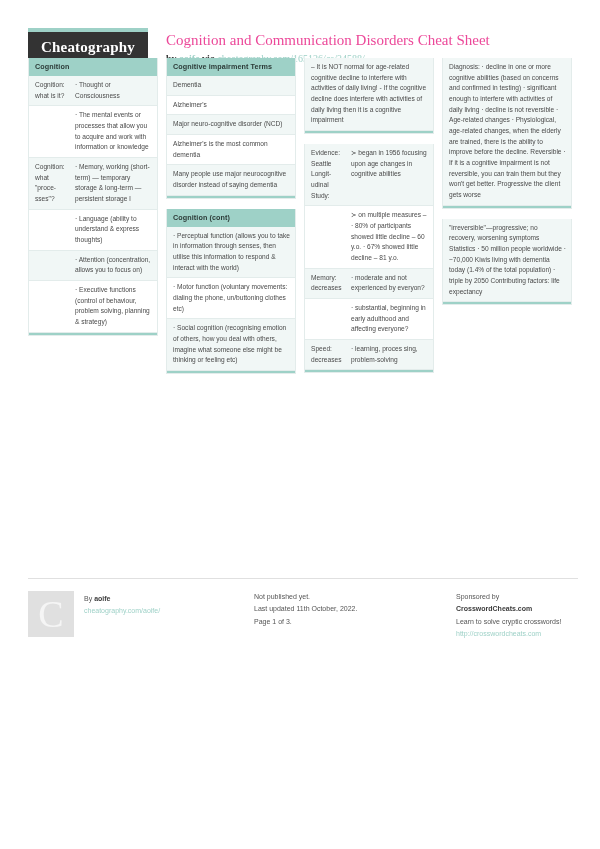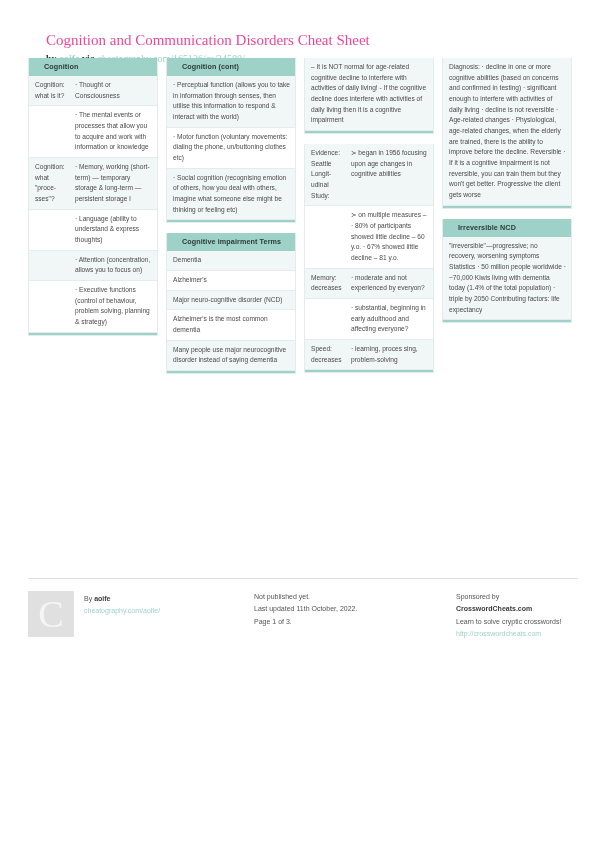--- a/index.html
+++ b/index.html
@@ -89,21 +89,21 @@
     margin-bottom: 10px;
     border: 1px solid #e3eceb;
     border-top: none;
     background: #fff;
   }
   .card-head {
     background: #9ed1c7;
     color: #2c3b38;
     font-size: 7.2px;
     font-weight: 700;
-    padding: 5px 5px 5px 15px;
+    padding: 5px 5px 5px 6px;
     line-height: 1.1;
     letter-spacing: 0.1px;
   }
   .row {
     display: flex;
     border-bottom: 1px solid #e3eceb;
     font-size: 6.6px;
     line-height: 1.62;
     color: #4a4a4a;
   }
@@ -168,20 +168,24 @@
   .fmeta .b { font-weight: 700; color:#3b3b3b; }
   .lnk2 { color: #9ed1c7; }
   .fcol .strong { font-weight: 700; color: #3b3b3b; }
 </style>
 </head>
 <body>
 
 <div class="page">
 
   <div class="header">
+    <div class="logo-wrap">
+      <div class="logo-topbar"></div>
+      <div class="logo-box">Cheatography</div>
+    </div>
     <div class="title-wrap">
       <div class="cheat-title">Cognition and Communication Disorders Cheat Sheet</div>
       <div class="byline">
         <b>by</b>
         <span class="au">aoife</span>
         <b>via</b>
         <span class="lnk">cheatography.com/165126/cs/34588/</span>
       </div>
     </div>
   </div>
@@ -212,48 +216,48 @@
           </div>
           <div class="row even">
             <div class="cell-k"></div>
             <div class="cell-v">· Executive functions (control of behaviour, problem solving, planning &amp; strategy)</div>
           </div>
           <div class="card-bottom"></div>
         </div>
       </div>
       <div class="col">
         <div class="card">
+          <div class="card-head">Cognitive impairment Terms</div>
+          <div class="row odd">
+            <div class="cell-full">Dementia</div>
+          </div>
+          <div class="row even">
+            <div class="cell-full">Alzheimer's</div>
+          </div>
+          <div class="row odd">
+            <div class="cell-full">Major neuro-­cog­nitive disorder (NCD)</div>
+          </div>
+          <div class="row even">
+            <div class="cell-full">Alzheimer's is the most common dementia</div>
+          </div>
+          <div class="row odd">
+            <div class="cell-full">Many people use major neuroc­ognitive disorder instead of saying dementia</div>
+          </div>
+          <div class="card-bottom"></div>
+        </div>
+        <div class="card">
           <div class="card-head">Cognition (cont)</div>
           <div class="row odd">
             <div class="cell-full">· Perceptual function (allows you to take in information through senses, then utilise this information to respond &amp; interact with the world)</div>
           </div>
           <div class="row even">
             <div class="cell-full">· Motor function (voluntary movements: dialing the phone, un/bu­ttoning clothes etc)</div>
           </div>
           <div class="row odd">
             <div class="cell-full">· Social cognition (recog­nising emotion of others, how you deal with others, imagine what someone else might be thinking or feeling etc)</div>
-          </div>
-          <div class="card-bottom"></div>
-        </div>
-        <div class="card">
-          <div class="card-head">Cognitive impairment Terms</div>
-          <div class="row odd">
-            <div class="cell-full">Dementia</div>
-          </div>
-          <div class="row even">
-            <div class="cell-full">Alzheimer's</div>
-          </div>
-          <div class="row odd">
-            <div class="cell-full">Major neuro-­cog­nitive disorder (NCD)</div>
-          </div>
-          <div class="row even">
-            <div class="cell-full">Alzheimer's is the most common dementia</div>
-          </div>
-          <div class="row odd">
-            <div class="cell-full">Many people use major neuroc­ognitive disorder instead of saying dementia</div>
           </div>
           <div class="card-bottom"></div>
         </div>
       </div>
       <div class="col">
         <div class="card">
           <div class="row odd">
             <div class="cell-full">– It is NOT normal for age-re­lated cognitive decline to interfere with activities of daily living! - If the cognitive decline does interfere with activities of daily living then it is a cognitive impairment</div>
           </div>
           <div class="card-bottom"></div>
@@ -283,21 +287,20 @@
         </div>
       </div>
       <div class="col">
         <div class="card">
           <div class="row odd">
             <div class="cell-full">Diagnosis: · decline in one or more cognitive abilities (based on concerns and confirmed in testing) · significant enough to interfere with activities of daily living · decline is not reversible · Age-related changes · Physio­logical, age-related changes, when the elderly are trained, there is the ability to improve before the decline. Reversible · If it is a cognitive impairment is not reversible, you can train them but they won't get better. Progressive the client gets worse</div>
           </div>
           <div class="card-bottom"></div>
         </div>
         <div class="card">
-          <div class="card-head">Irreversible NCD</div>
           <div class="row odd">
             <div class="cell-full">"irreve­rsible"—progressive; no recovery, worsening symptoms Statistics · 50 million people worldwide · ~70,000 Kiwis living with dementia today (1.4% of the total popula­tion) · triple by 2050 Contri­buting factors: life expectancy</div>
           </div>
           <div class="card-bottom"></div>
         </div>
       </div>
     </div>
 
   <div class="footer">
     <div class="fcol f1">

